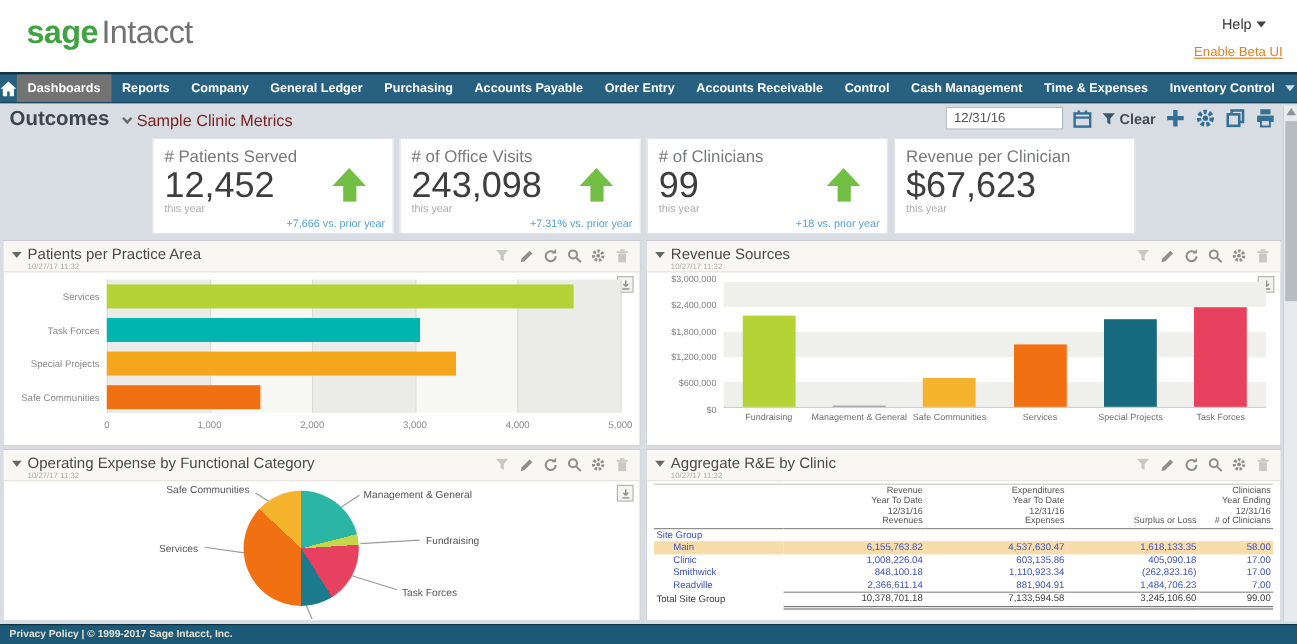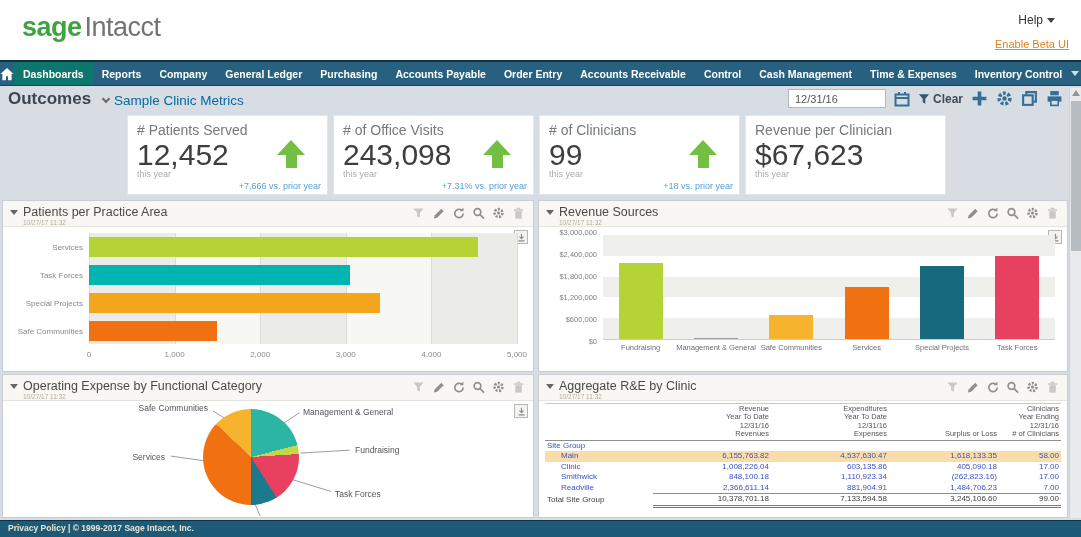--- a/index.html
+++ b/index.html
@@ -13,27 +13,27 @@
   .logo { position:absolute; left:22px; top:12px; font-size:27px; letter-spacing:-0.5px; }
   .logo .sage { color:#3fa33f; font-weight:bold; }
   .logo .intacct { color:#737373; font-weight:normal; margin-left:3px; }
   .help { position:absolute; right:26px; top:13px; font-size:12px; color:#333; cursor:pointer; }
   .caret-dn { display:inline-block; width:0; height:0; border-left:4px solid transparent; border-right:4px solid transparent; border-top:5px solid #444; margin-left:4px; vertical-align:middle; }
   .enable-beta { position:absolute; right:12px; top:38px; font-size:11px; color:#e2821f; text-decoration:underline; cursor:pointer; }
   
   .nav { position:absolute; left:0; top:60px; width:1081px; height:26px; background:#27617f; border-top:2px solid #0e3144; border-bottom:1px solid #16425c; display:flex; align-items:stretch; }
   .nav-home { width:32px; display:flex; align-items:center; justify-content:center; color:#fff; cursor:pointer; }
   .nav-item { padding:0 9px; font-size:10.5px; font-weight:bold; color:#fff; display:flex; align-items:center; white-space:nowrap; cursor:pointer; }
-  .nav-item.active { background:#0f766e; }
+  .nav-item.active { background:#737373; }
   .nav-right { margin-left:auto; display:flex; align-items:center; gap:12px; padding-right:12px; }
   .nav-caret { width:0; height:0; border-left:4px solid transparent; border-right:4px solid transparent; border-top:5px solid #cfe0ea; cursor:pointer; }
   
   .toolbar { position:absolute; left:0; top:86px; width:1081px; height:27px; }
   .page-title { position:absolute; left:8px; top:3px; font-size:17px; font-weight:bold; color:#3c4650; }
-  .dash-select { position:absolute; left:103px; top:7px; font-size:13.5px; color:#0369a1; cursor:pointer; }
+  .dash-select { position:absolute; left:103px; top:7px; font-size:13.5px; color:#7f1d1d; cursor:pointer; }
   .sel-chevron { display:inline-block; width:6px; height:6px; border-left:2px solid #6b6b6b; border-bottom:2px solid #6b6b6b; transform:rotate(-45deg); margin-right:5px; vertical-align:3px; }
   .toolbar-right { position:absolute; right:18px; top:3px; display:flex; align-items:center; gap:8px; }
   .date-box { width:98px; height:19px; background:#fff; border:1px solid #b2bac1; font-size:11px; color:#555; padding:0 6px; font-family:"Liberation Sans",sans-serif; }
   .tb-icon { color:#356f93; display:flex; align-items:center; cursor:pointer; }
   .clear-group { display:flex; align-items:center; gap:3px; font-size:12px; font-weight:bold; color:#3f4a55; cursor:pointer; }
   .clear-group svg { color:#35586e; }
   
   .kpi-card { position:absolute; top:115px; width:201px; height:80px; background:#fff; border:1px solid #e6e6e6; }
   .kpi-title { margin:6px 9px 0; font-size:14px; color:#75797c; }
   .kpi-value { margin:0 9px; font-size:30px; color:#3e3e3e; }

